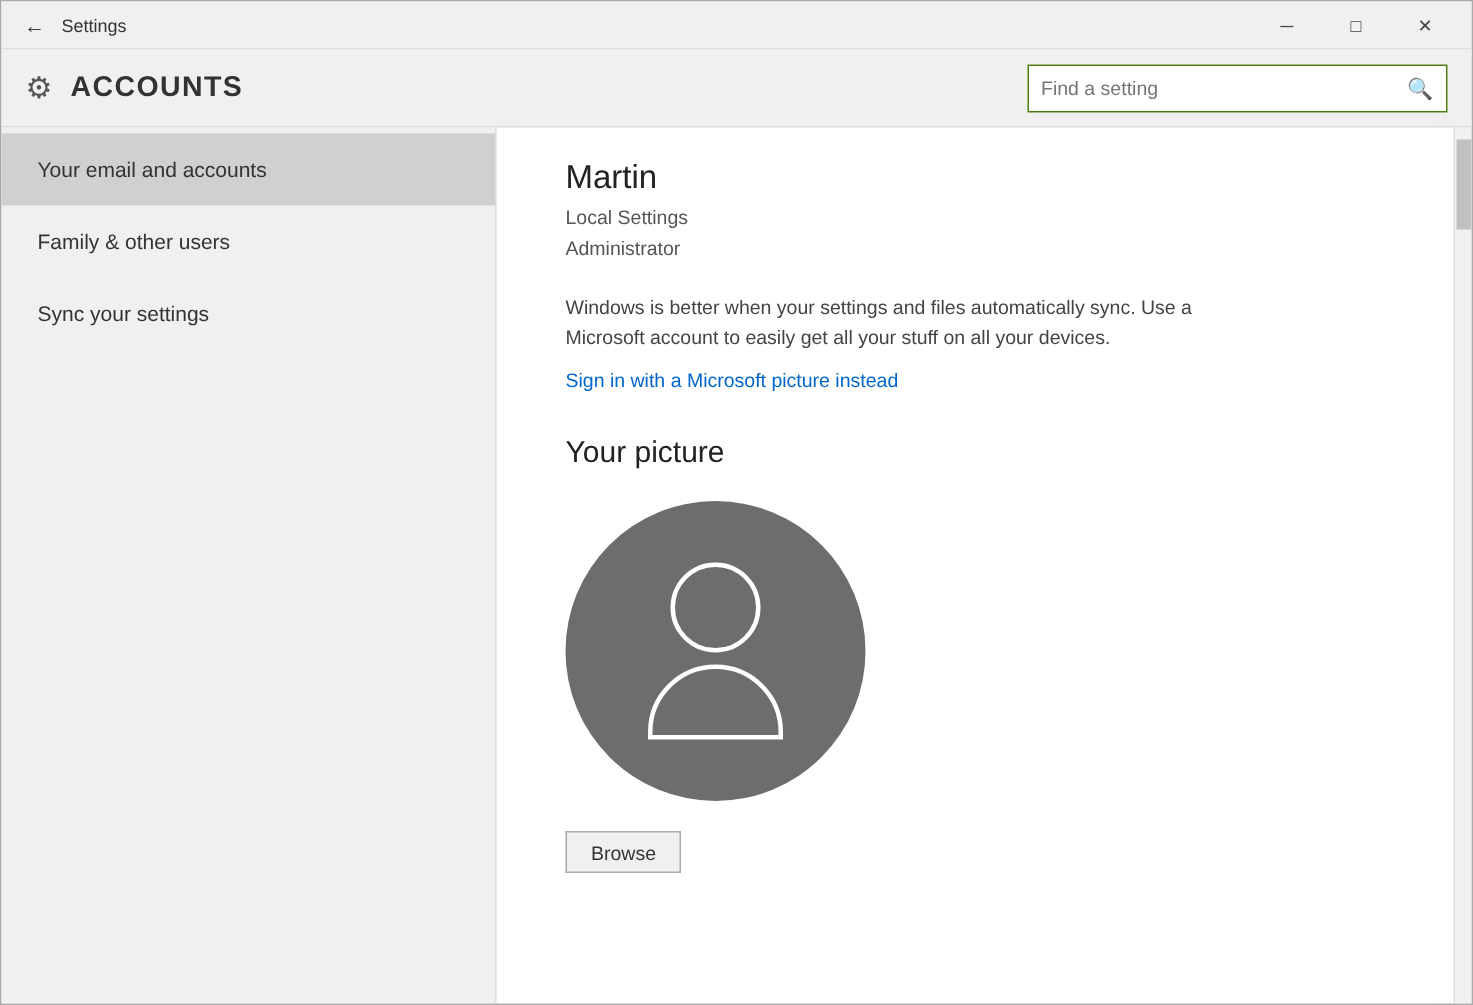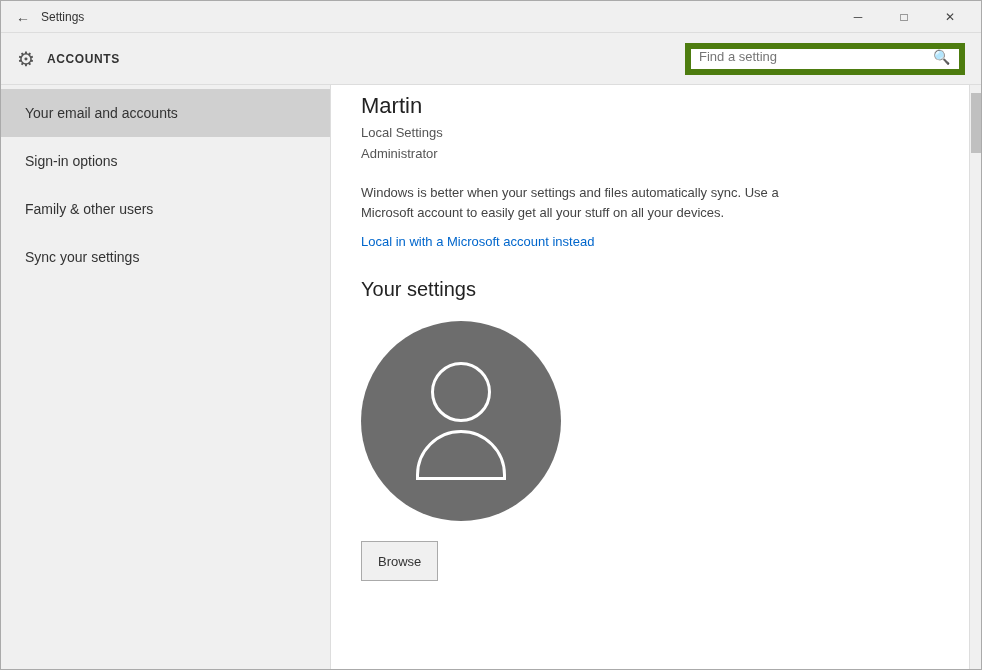--- a/index.html
+++ b/index.html
@@ -78,32 +78,32 @@
       flex-shrink: 0;
       border-bottom: 1px solid #ddd;
     }
 
     .app-header-icon {
       font-size: 20px;
       color: #555;
     }
 
     .app-header-title {
-      font-size: 12px;
+      font-size: 19px;
       font-weight: 600;
       color: #333;
       letter-spacing: 0.05em;
       text-transform: uppercase;
     }
 
     .app-header-search {
       margin-left: auto;
       display: flex;
-      align-items: flex-start;
-      border: 6px solid #4d7c0f;
+      align-items: center;
+      border: 1px solid #4d7c0f;
       background: #fff;
       width: 280px;
       height: 32px;
     }
 
     .app-header-search input {
       border: none;
       outline: none;
       background: transparent;
       padding: 0 8px;
@@ -116,20 +116,21 @@
       padding: 0 8px;
       color: #555;
       font-size: 14px;
     }
 
     
     .main-layout {
       display: flex;
       flex: 1;
       overflow: hidden;
+      gap: 16px;
     }
 
     
     .sidebar {
       width: 330px;
       background: #f0f0f0;
       flex-shrink: 0;
       padding-top: 4px;
       border-right: 1px solid #ddd;
     }
@@ -145,21 +146,21 @@
     }
 
     .sidebar-item.active {
       background: #d0d0d0;
     }
 
     
     .content {
       flex: 1;
       background: #fff;
-      padding: 8px 30px;
+      padding: 20px 30px;
       overflow-y: auto;
       position: relative;
     }
 
     
     .scrollbar-track {
       width: 12px;
       background: #f0f0f0;
       flex-shrink: 0;
       border-left: 1px solid #ddd;
@@ -244,21 +245,21 @@
     .avatar-body {
       width: 90px;
       height: 50px;
       border: 3px solid #fff;
       border-radius: 45px 45px 0 0;
       background: transparent;
       margin-top: 6px;
     }
 
     .browse-button {
-      height: 40px;
+      height: 28px;
       padding: 0 16px;
       background: #f0f0f0;
       border: 1px solid #aaa;
       cursor: pointer;
       font-size: 13px;
       color: #333;
       display: inline-flex;
       align-items: center;
     }
   </style>
@@ -286,42 +287,39 @@
       <input type="text" placeholder="Find a setting" style="">
       <span class="app-header-search-icon">🔍</span>
     </div>
   </div>
 
   <div class="main-layout">
 
     <div class="sidebar">
       <div class="sidebar-item active">
         <span>Your email and accounts</span>
-      </div>
-      <div class="sidebar-item">
-        <span>Sign-in options</span>
       </div>
       <div class="sidebar-item">
         <span>Family &amp; other users</span>
       </div>
       <div class="sidebar-item">
         <span>Sync your settings</span>
       </div>
     </div>
 
     <div class="content">
       <div class="user-name">Martin</div>
       <div class="user-subtitle">Local Settings</div>
       <div class="user-subtitle">Administrator</div>
 
       <div class="sync-message">Windows is better when your settings and files automatically sync. Use a Microsoft account to easily get all your stuff on all your devices.</div>
 
-      <a class="ms-account-link" href="#">Local in with a Microsoft account instead</a>
-
-      <div class="section-title">Your settings</div>
+      <a class="ms-account-link" href="#">Sign in with a Microsoft picture instead</a>
+
+      <div class="section-title">Your picture</div>
 
       
       <div class="avatar-circle">
         <div class="avatar-icon">
           <div class="avatar-head"></div>
           <div class="avatar-body"></div>
         </div>
       </div>
 
       <button class="browse-button">Browse</button>

